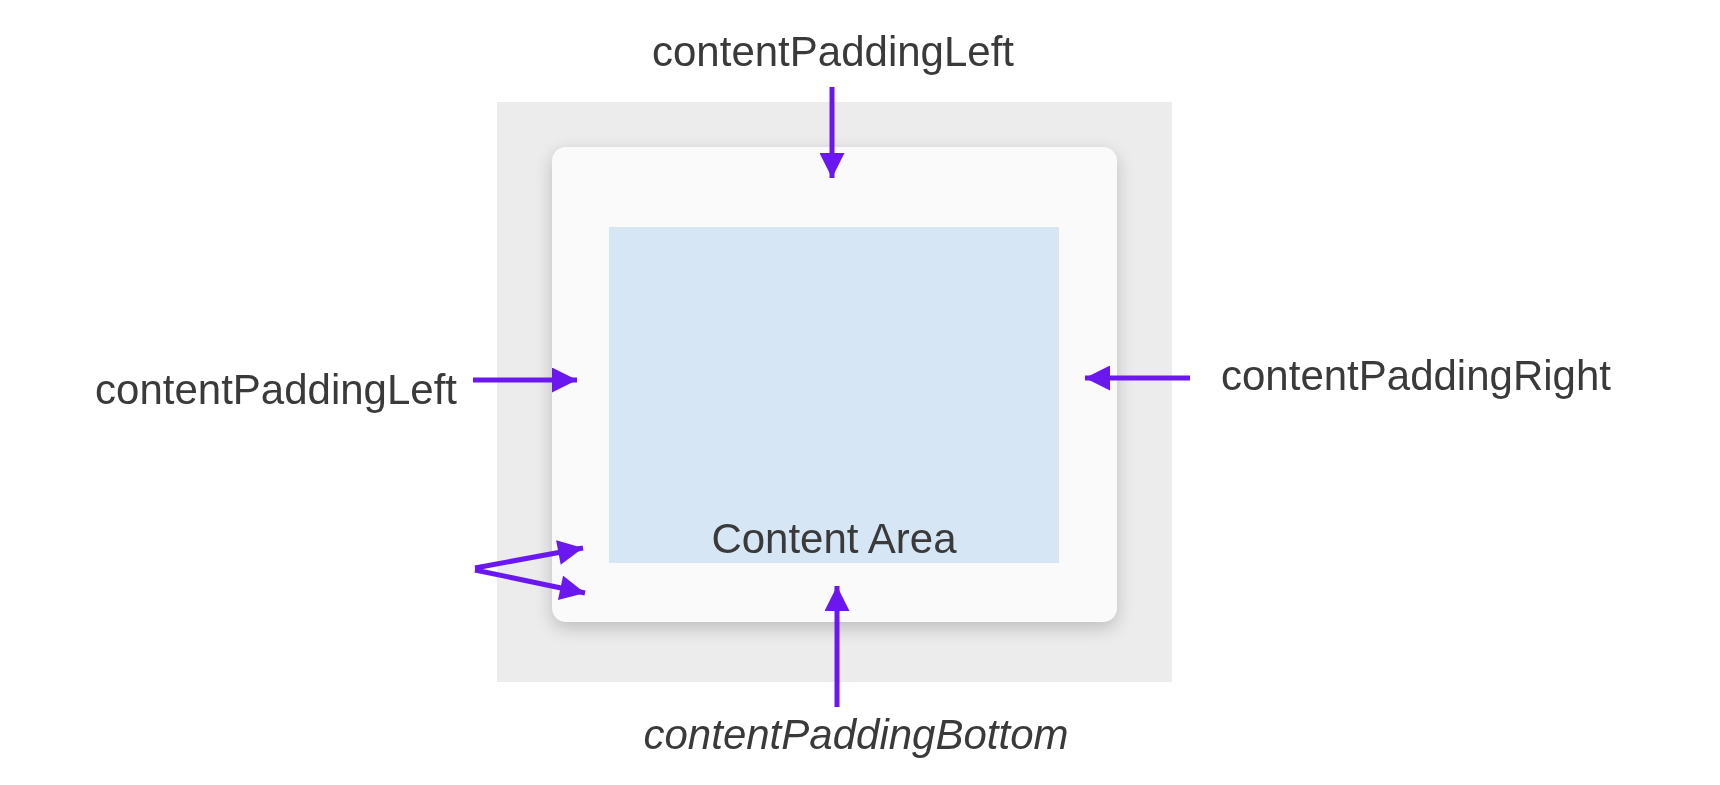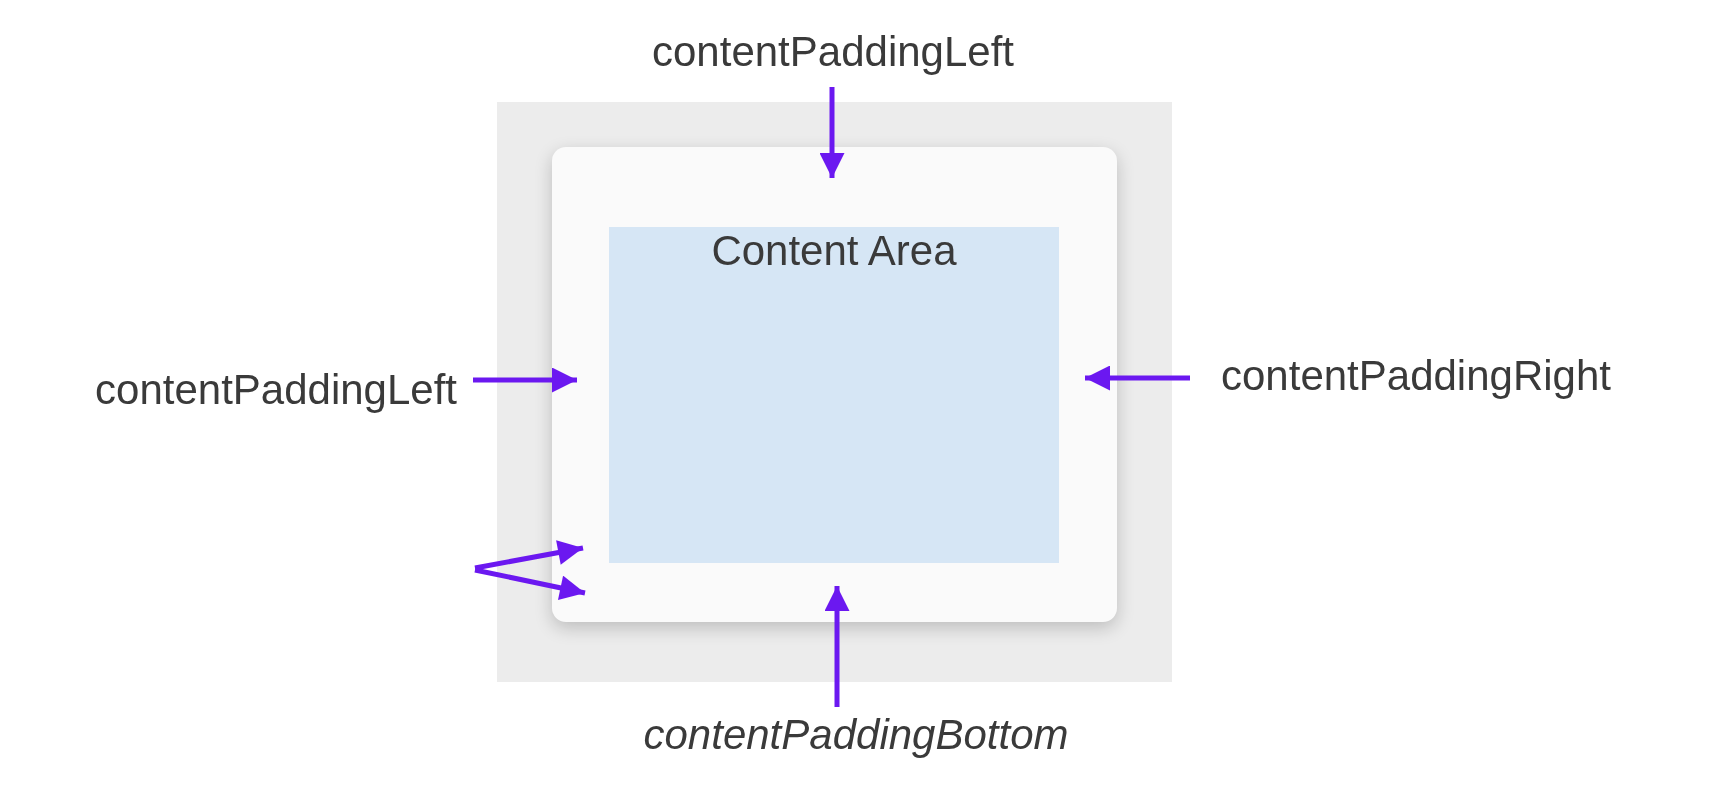--- a/index.html
+++ b/index.html
@@ -34,21 +34,21 @@
     box-shadow: 0 6px 18px rgba(0,0,0,0.20);
   }
   .content-area {
     position: absolute;
     left: 57px;
     top: 60px;
     right: 58px;
     bottom: 59px;
     background: var(--color-content-area, #d6e6f5);
     display: flex;
-    align-items: flex-start;
+    align-items: flex-end;
     justify-content: center;
     font-size: 42px;
     color: var(--color-label-text, #3a3a3a);
     margin-top: 20px;
   }
   .diagram-label {
     position: absolute;
     font-size: 42px;
     line-height: 50px;
     color: var(--color-label-text, #3a3a3a);

